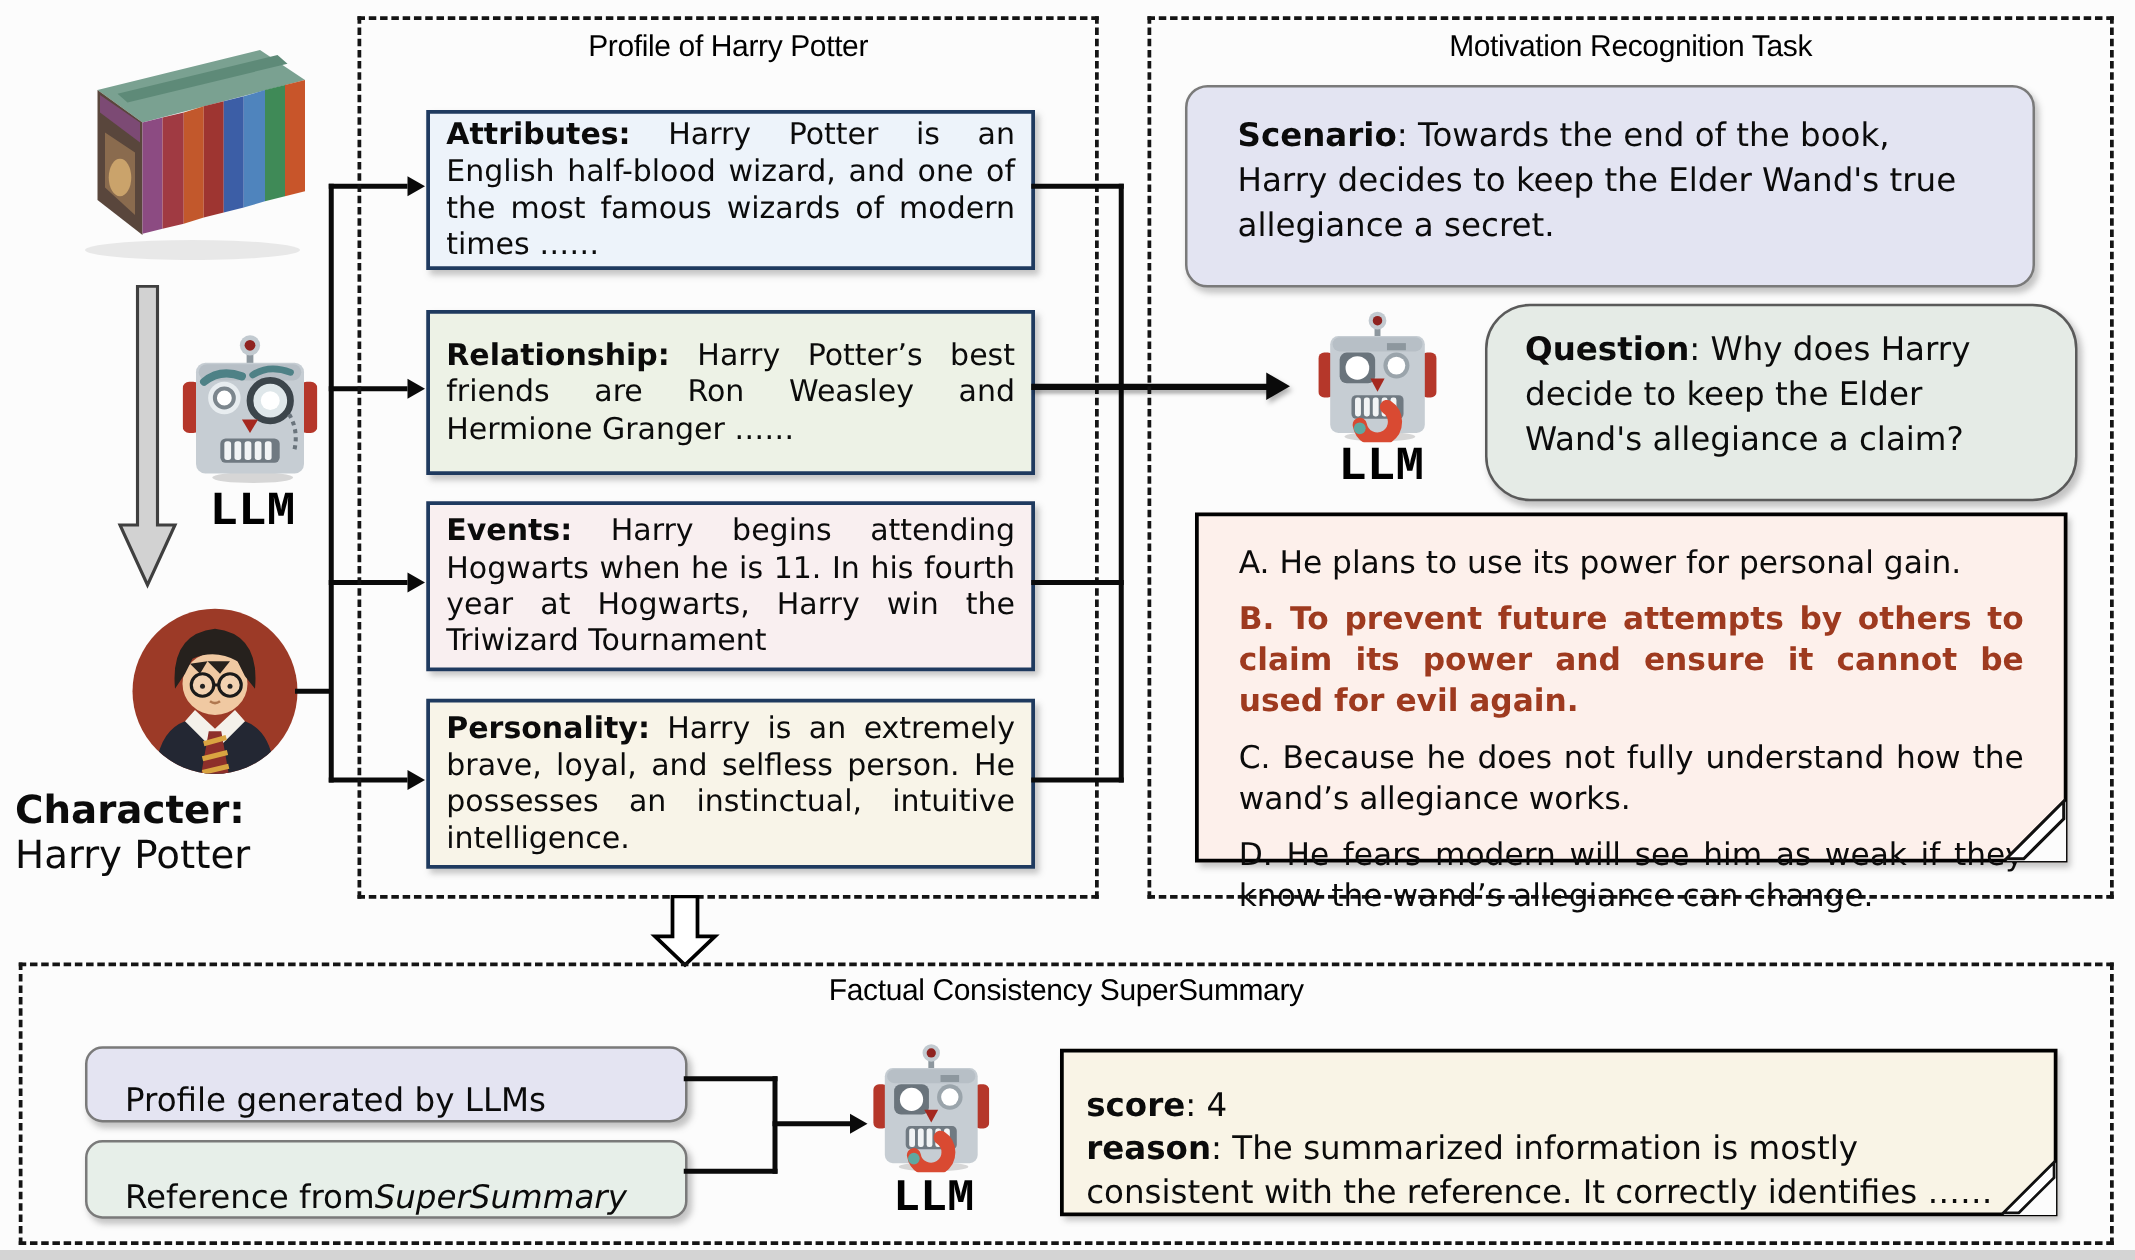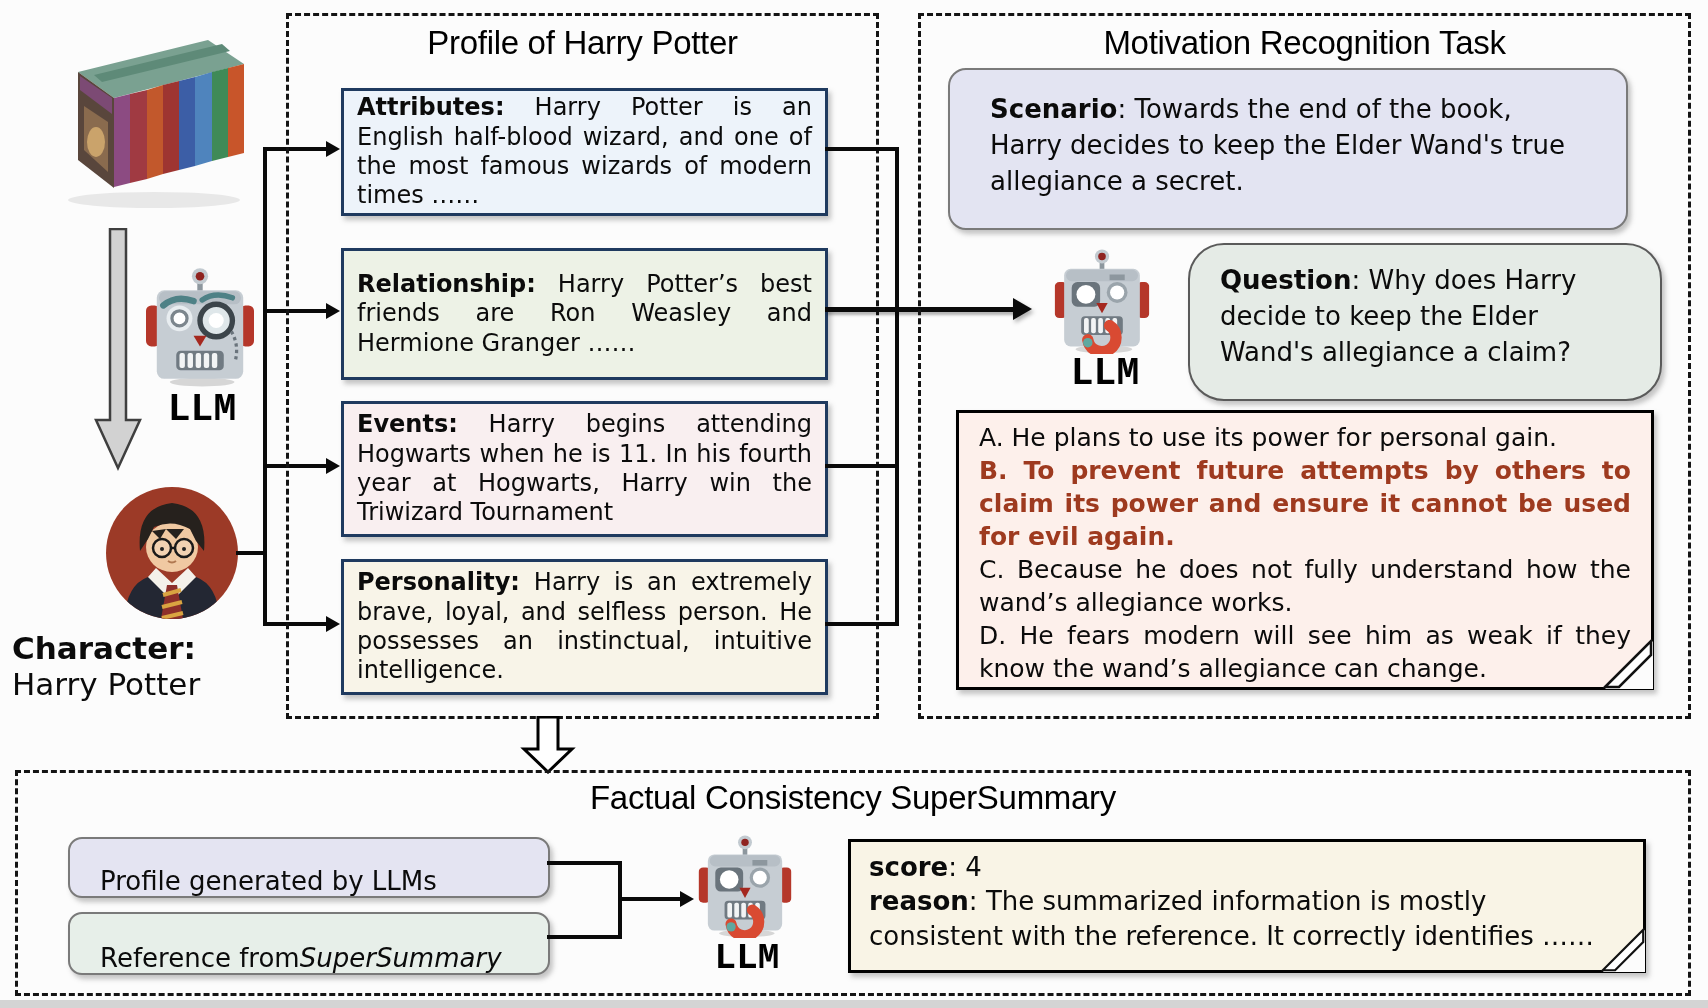--- a/index.html
+++ b/index.html
@@ -2,21 +2,21 @@
 <html><head>
 <meta charset="utf-8">
 <style>
   html,body{margin:0;padding:0;background:#f4f4f4;}
   #stage{position:relative;width:1708px;height:1008px;background:#fcfcfc;overflow:hidden;
          font-family:"DejaVu Sans","Liberation Sans",sans-serif;color:#0b0b0b;}
   .abs{position:absolute;}
   
   .panel{position:absolute;border:3px dashed #141414;background:transparent;}
   .panel-title{position:absolute;left:0;right:0;text-align:center;
-               font-family:"Liberation Sans",sans-serif;font-size:33px;letter-spacing:-0.3px;color:#000;}
+               font-family:"Liberation Sans",sans-serif;font-size:24px;letter-spacing:-0.3px;color:#000;}
   
   .pbox{position:absolute;left:52px;width:487px;border:3px solid #1f3a5f;box-sizing:border-box;
         display:flex;flex-direction:column;justify-content:center;
         padding:6px 13px;font-size:24px;line-height:1.22;text-align:justify;
         box-shadow:3px 4px 5px rgba(90,90,90,.35);}
   .pbox .lbl{font-weight:bold;}
   
   .round{position:absolute;box-sizing:border-box;border:2.5px solid #7a7a7a;
          box-shadow:3px 4px 5px rgba(90,90,90,.35);}
   
@@ -32,24 +32,24 @@
        font-weight:bold;font-size:38px;color:#000;}
   
   #scenario-box{left:948px;top:68px;width:680px;height:162px;border-radius:18px;background:#e3e4f2;
        padding:22px 40px;font-size:26px;line-height:1.38;}
   #question-bubble{left:1188px;top:243px;width:474px;height:158px;border-radius:36px;background:#e5ebe6;
        border-color:#5a5a5a;padding:18px 30px;font-size:26px;line-height:1.38;}
   .b{font-weight:bold;}
   #options-box{left:956px;top:410px;width:698px;height:280px;background:#fdf0eb;border:3px solid #000;
        box-sizing:border-box;padding:8px 20px;font-size:25px;line-height:1.32;text-align:justify;
        box-shadow:3px 4px 5px rgba(90,90,90,.35);}
-  .opt{margin:0;}
+  .opt{margin:12px;}
   .opt.correct{font-weight:bold;color:#9e3a1f;}
   #score-box{left:830px;top:66px;width:798px;height:134px;background:#f9f4e6;border:3px solid #000;
-       box-sizing:border-box;padding:8px 18px;font-size:26px;line-height:1.32;
+       box-sizing:border-box;padding:26px 18px;font-size:26px;line-height:1.32;
        box-shadow:3px 4px 5px rgba(90,90,90,.35);}
   .input-box{left:50px;width:482px;border-radius:14px;display:flex;align-items:flex-end;
        padding-left:30px;font-size:26px;}
   
   #char-label{left:12px;top:630px;font-size:31px;line-height:1.17;}
   #char-label .b{font-weight:bold;}
   .dogear{position:absolute;right:-2px;bottom:-2px;}
   #bottom-strip{left:0;top:1000px;width:1708px;height:8px;background:#d4d4d4;}
 </style>
 </head>

